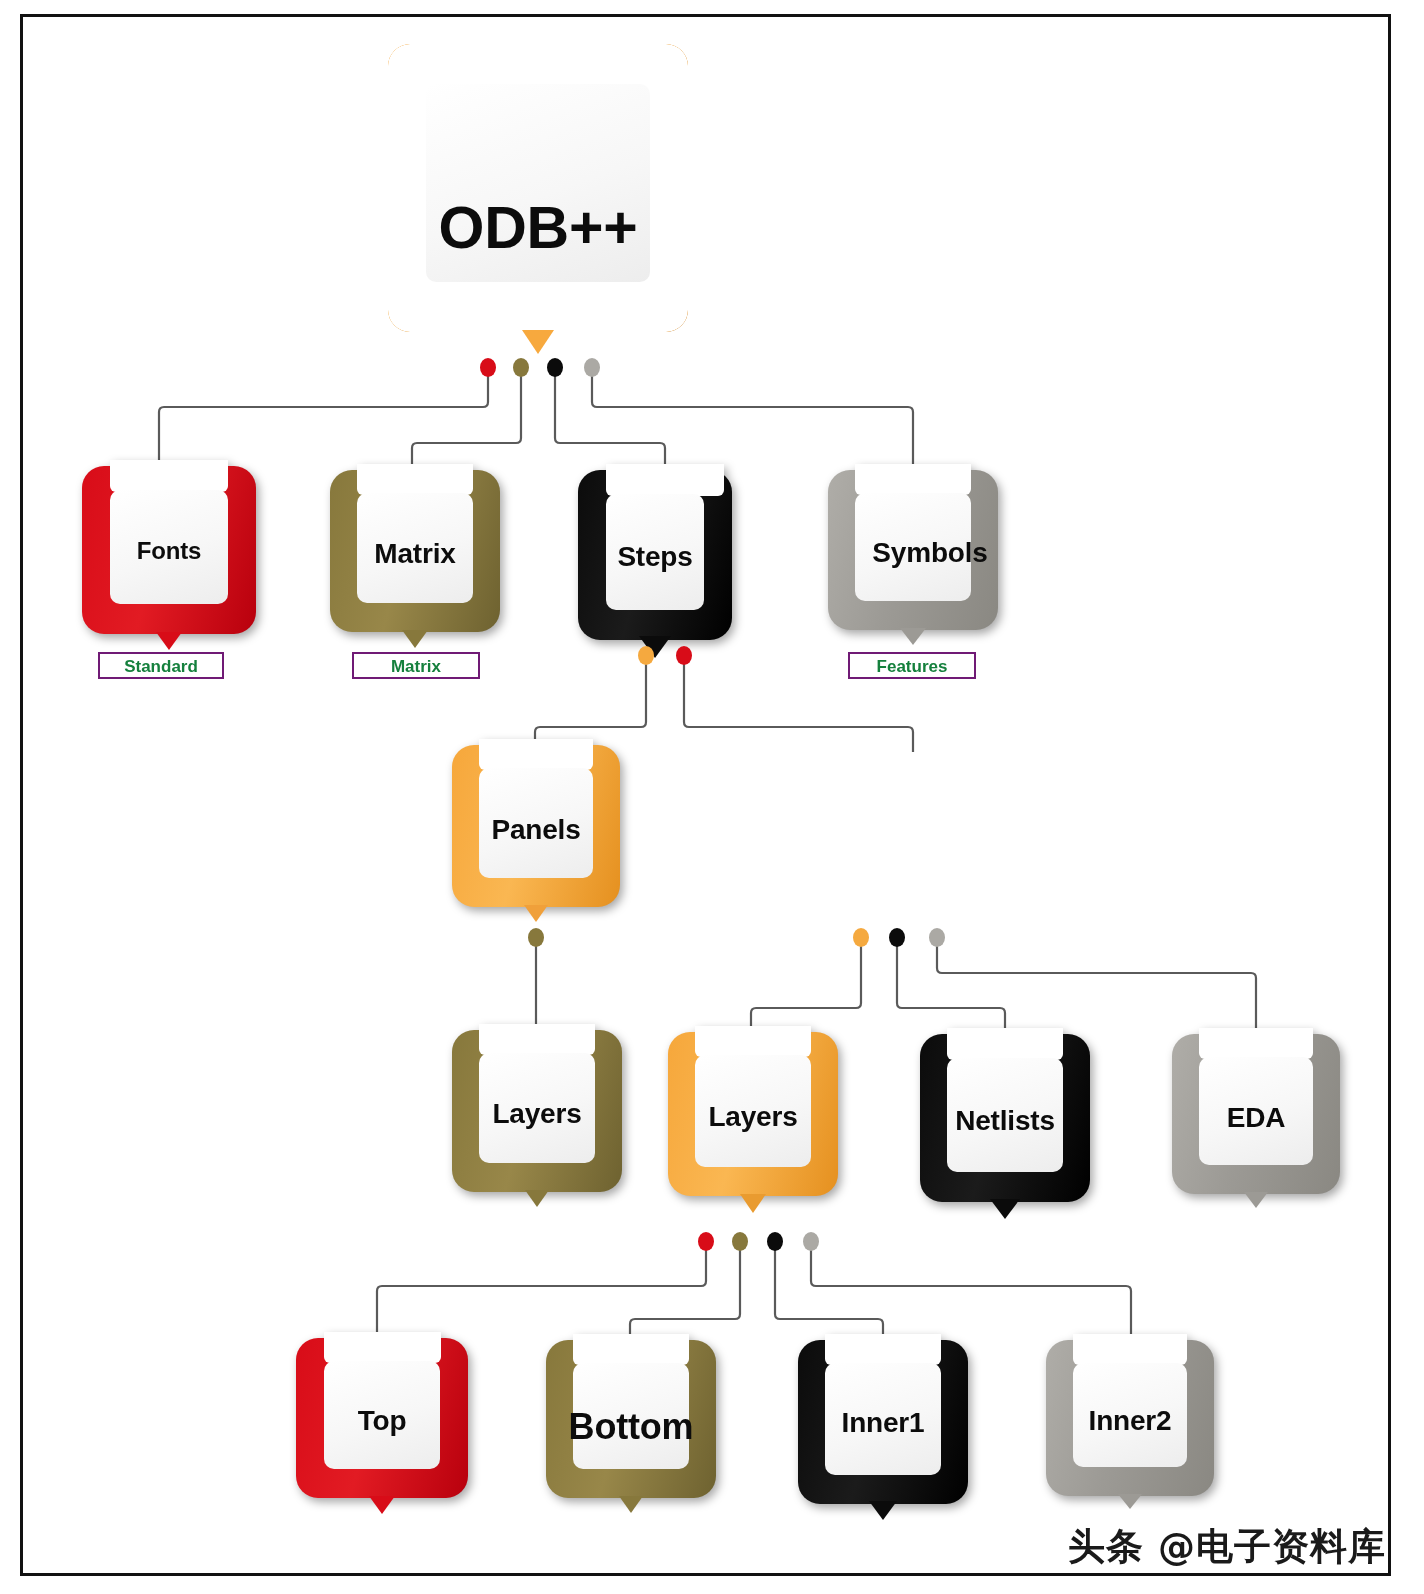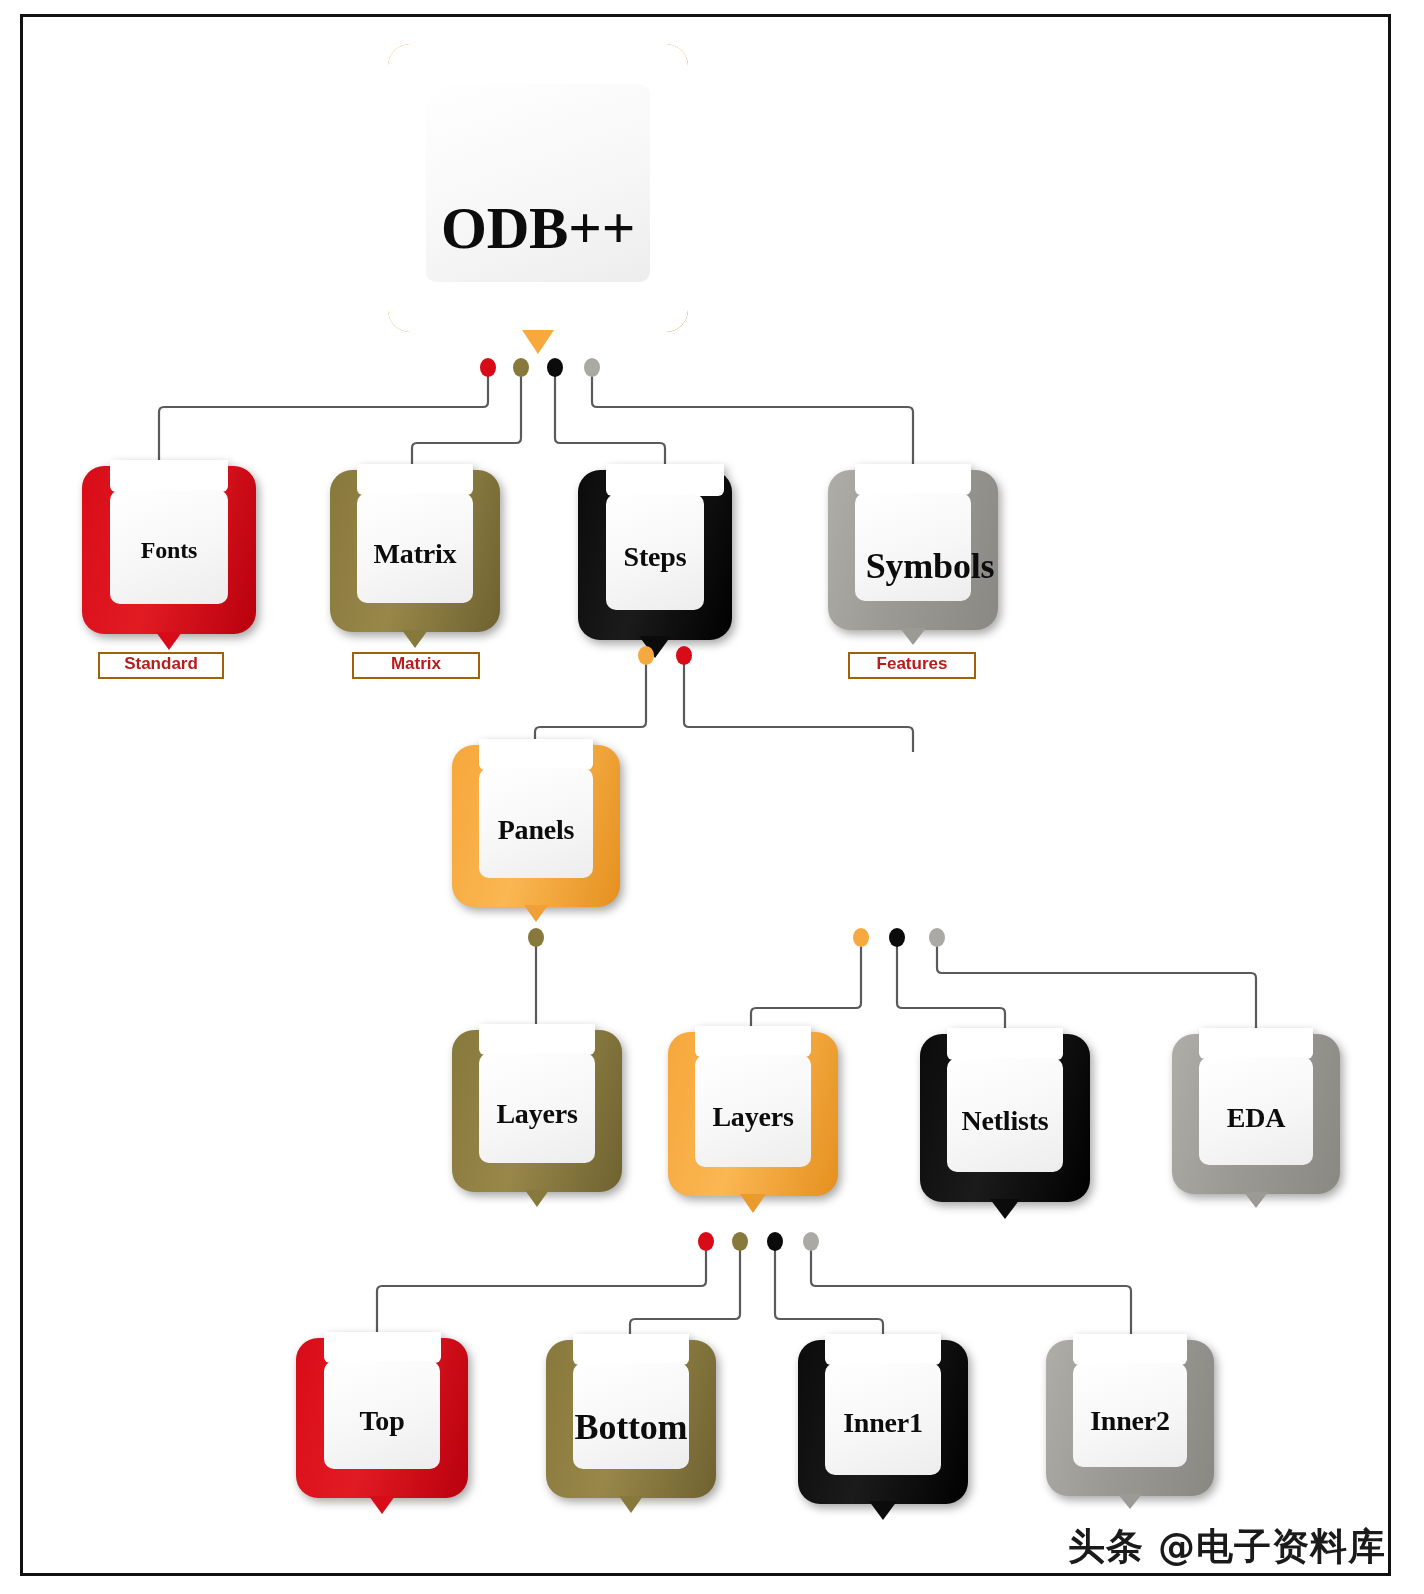--- a/index.html
+++ b/index.html
@@ -18,21 +18,20 @@
     border:3px solid #111111;
     box-sizing:border-box;
   }
   #canvas{position:absolute;left:0;top:0;width:1424px;height:1594px;}
   svg.wires{position:absolute;left:0;top:0;width:1424px;height:1594px;pointer-events:none;}
 
   
   .node{
     position:absolute;
     box-sizing:border-box;
-    font-family:Liberation Serif, serif;
   }
   .node .frame{
     position:absolute;
     left:0; top:0;
     width:100%; height:100%;
     border-radius:22px;
     filter:drop-shadow(3px 4px 5px rgba(0,0,0,.35));
   }
   .node .inner{
     position:absolute;
@@ -52,28 +51,28 @@
     position:absolute;
     width:0;height:0;
     border-left:16px solid transparent;
     border-right:16px solid transparent;
   }
 
   
   .leafbox{
     position:absolute;
     background:#ffffff;
-    border:2px solid #a16207;
+    border:2px solid #701a75;
     box-sizing:border-box;
     display:flex;
-    align-items:flex-start;
+    align-items:flex-end;
     justify-content:center;
     font-weight:bold;
     font-size:17px;
-    color:#b91c1c;
+    color:#15803d;
   }
 
   
   .dot{
     position:absolute;
     width:16px;height:19px;
     border-radius:50%;
   }
 
   
@@ -193,21 +192,21 @@
     </div>
 
     <div class="node" style="left:828px; top:470px; width:170px; height:160px;">
       <div class="frame">
         <div style="position:absolute;left:0;top:0;width:100%;height:100%;border-radius:22px;
                     background:linear-gradient(105deg,#AFADA8 0%,#9C9A95 45%,#8A8882 100%);"></div>
         <div style="position:absolute;left:27px;top:-6px;width:116px;height:31px;background:#ffffff;
                     border-radius:0 0 6px 6px;"></div>
       </div>
       <div class="inner" style="left:27px; top:23px; right:27px; bottom:29px;"></div>
-      <div class="label" style="top:75px; font-size:36px;margin-left:34px;">Symbols</div>
+      <div class="label" style="top:67px; font-size:28px;margin-left:34px;">Symbols</div>
       <div class="tip" style="left:50%; margin-left:-13px; bottom:-15px;
                   border-left-width:13px;border-right-width:13px;border-top:17px solid #9C9A95;"></div>
     </div>
     <div class="leafbox" style="left:848px; top:652px; width:128px; height:27px;">
       <span>Features</span>
     </div>
 
     <div class="node" style="left:452px; top:745px; width:168px; height:162px;">
       <div class="frame">
         <div style="position:absolute;left:0;top:0;width:100%;height:100%;border-radius:22px;

